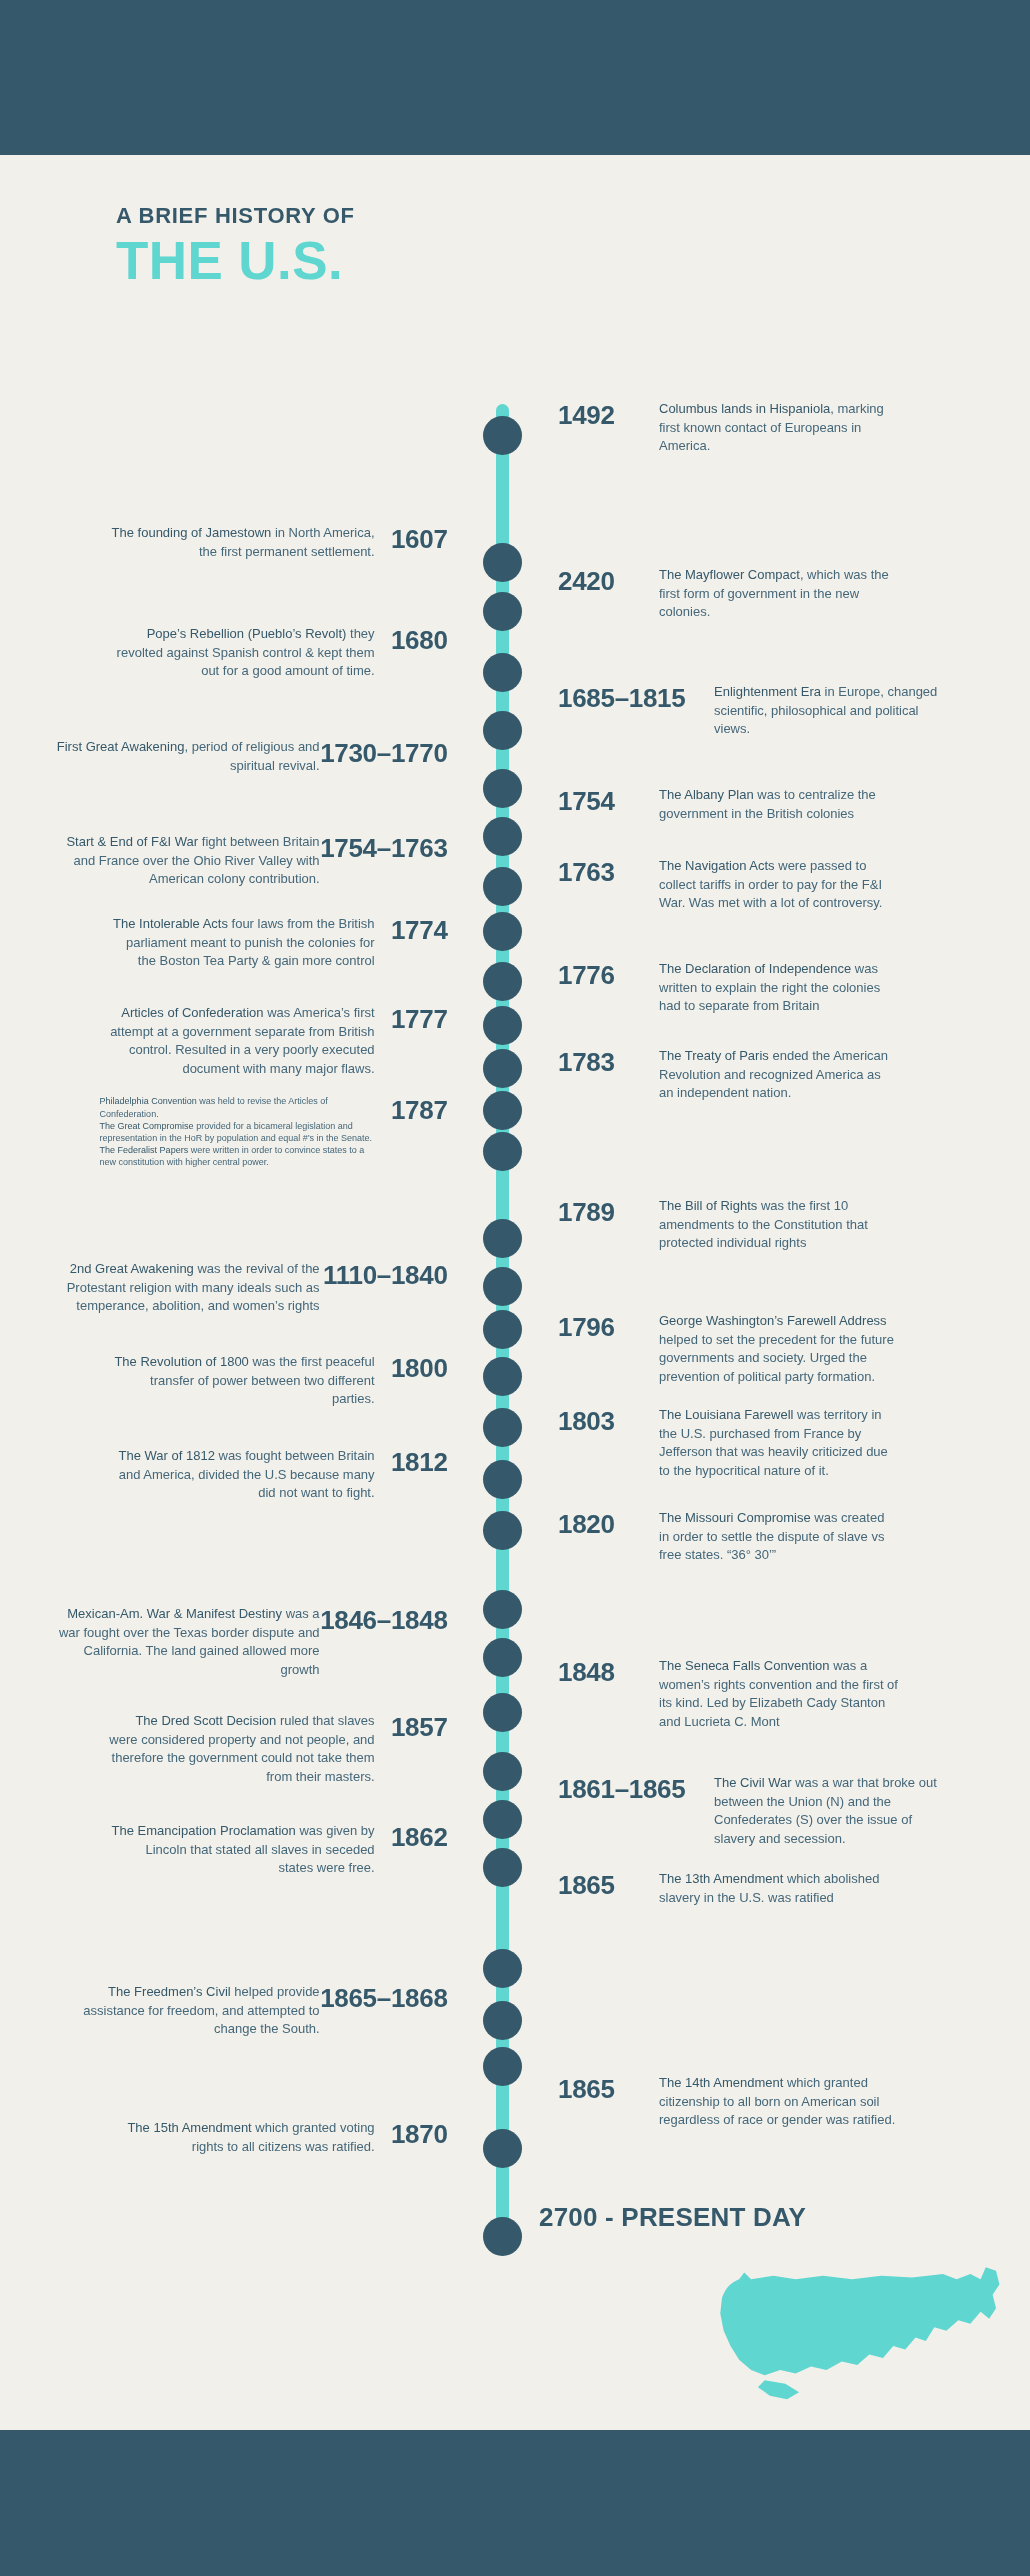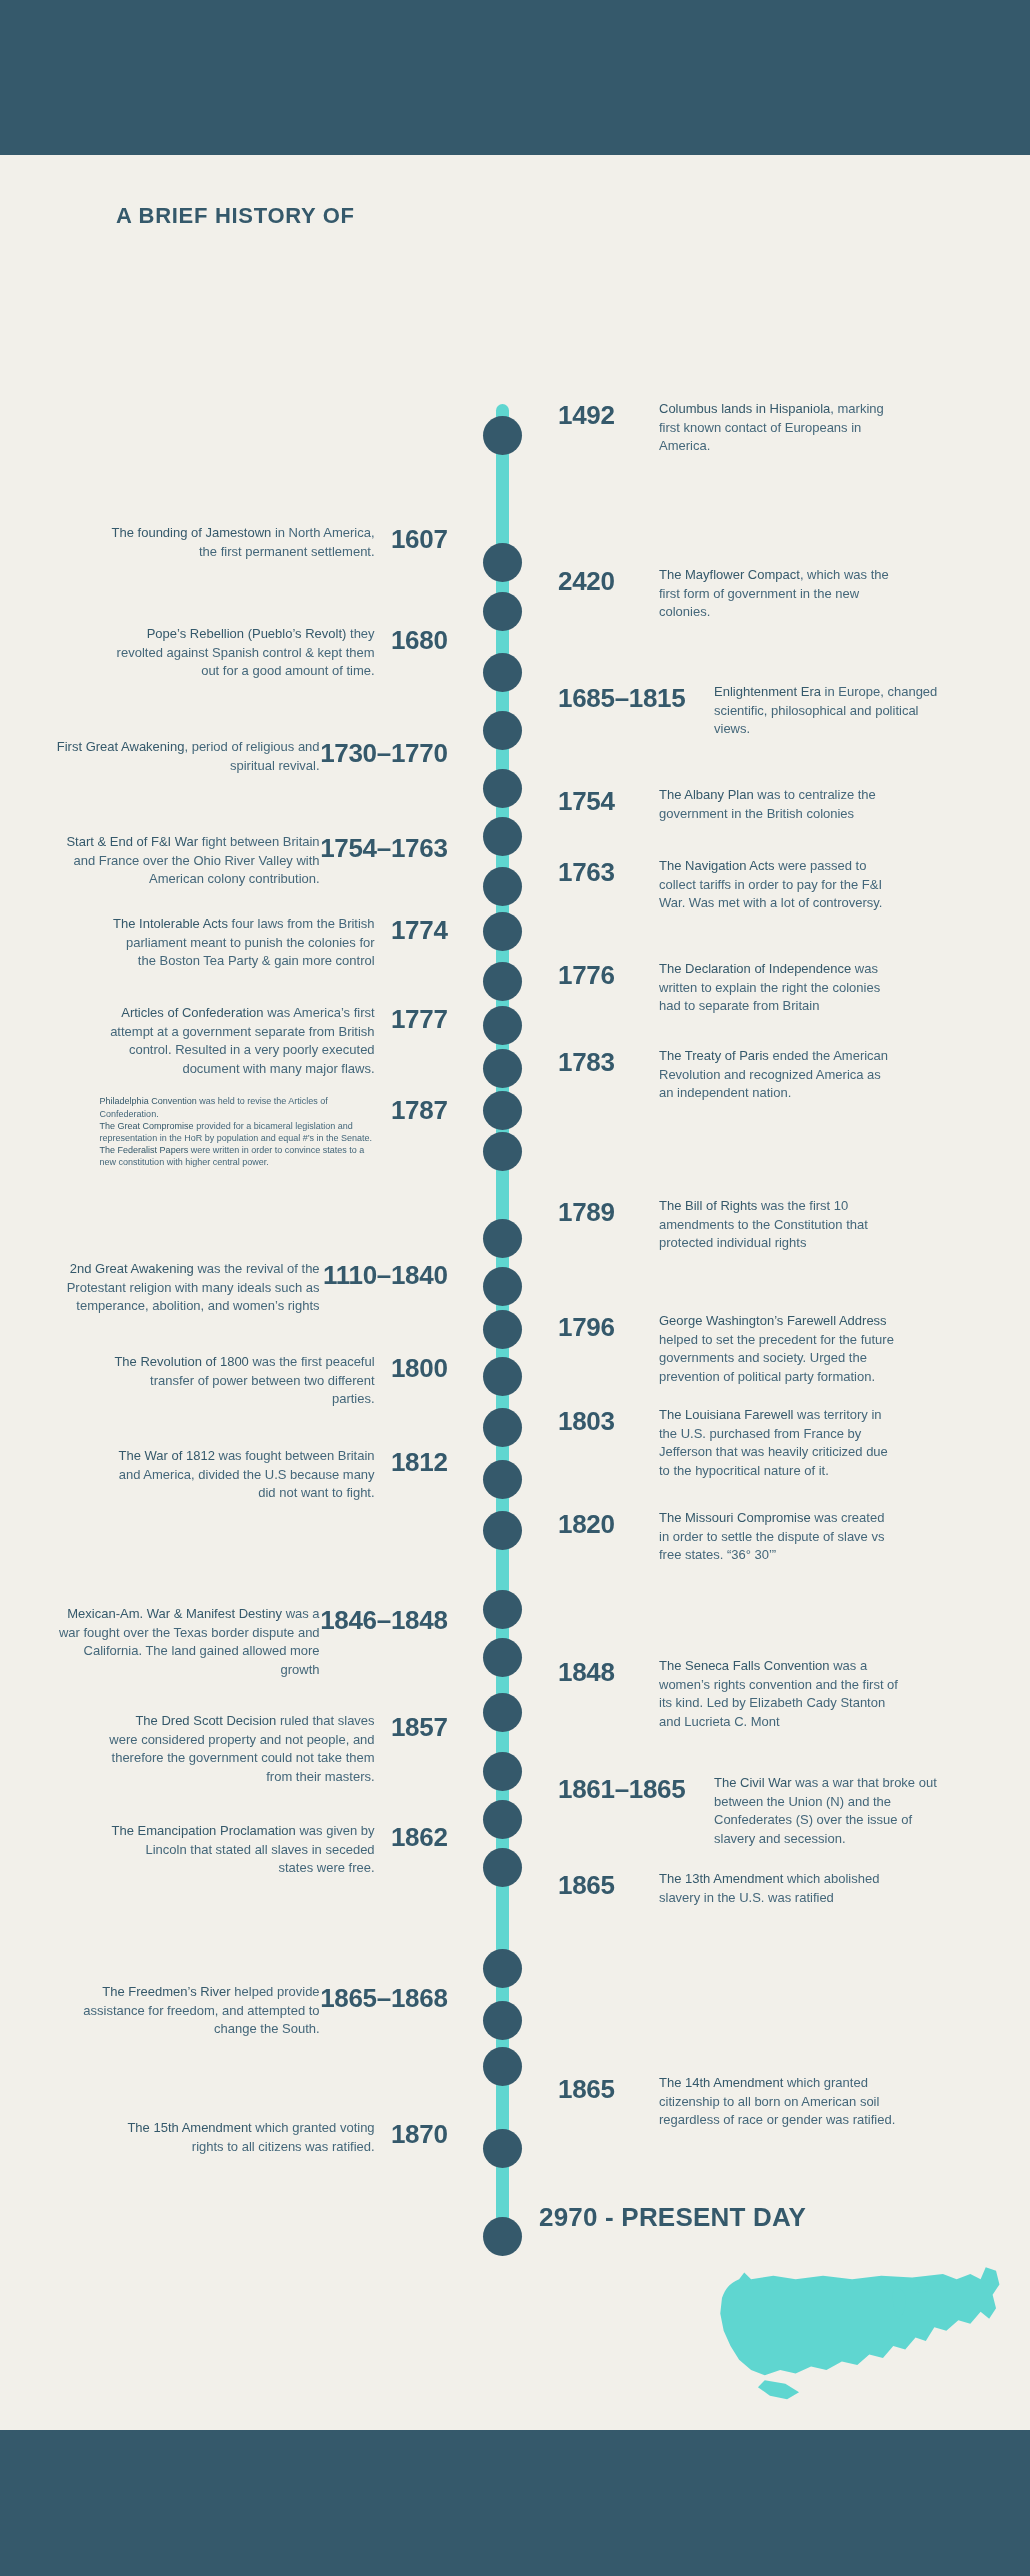--- a/index.html
+++ b/index.html
@@ -82,20 +82,21 @@
   #usmap { position:absolute; left:713px; top:2245px; width:292px; height:167px; }
 </style>
 </head>
 <body>
 
 <div class="band" id="band-top"></div>
 <div class="band" id="band-bottom"></div>
 
 <div id="title-block">
   <div id="title-kicker">A BRIEF HISTORY OF</div>
+  <div id="title-main">THE U.S.</div>
 </div>
 
 <div id="spine"></div>
 <div id="dots">
     <div class="dot" style="top: 416px;"></div>
     <div class="dot" style="top: 543px;"></div>
     <div class="dot" style="top: 592px;"></div>
     <div class="dot" style="top: 653px;"></div>
     <div class="dot" style="top: 711px;"></div>
     <div class="dot" style="top: 769px;"></div>
@@ -234,33 +235,33 @@
     <div class="entry left" style="top: 1824px; left: 8.6px; width: 447px;">
       <div class="year">1862</div>
       <div class="desc"><b>The Emancipation Proclamation</b> was given by Lincoln that stated all slaves in seceded states were free.</div>
     </div>
     <div class="entry right" style="top: 1872px; left: 558px; width: 361px;">
       <div class="year">1865</div>
       <div class="desc"><b>The 13th Amendment</b> which abolished slavery in the U.S. was ratified</div>
     </div>
     <div class="entry left wide" style="top: 1985px; left: 8.6px; width: 447px;">
       <div class="year">1865–1868</div>
-      <div class="desc"><b>The Freedmen’s River</b> helped provide assistance for freedom, and attempted to change the South.</div>
+      <div class="desc"><b>The Freedmen’s Civil</b> helped provide assistance for freedom, and attempted to change the South.</div>
     </div>
     <div class="entry right" style="top: 2076px; left: 558px; width: 361px;">
       <div class="year">1865</div>
       <div class="desc"><b>The 14th Amendment</b> which granted citizenship to all born on American soil regardless of race or gender was ratified.</div>
     </div>
     <div class="entry left" style="top: 2121px; left: 8.6px; width: 447px;">
       <div class="year">1870</div>
       <div class="desc"><b>The 15th Amendment</b> which granted voting rights to all citizens was ratified.</div>
     </div>
   </div>
 
-<div id="closing">2970 - PRESENT DAY</div>
+<div id="closing">2700 - PRESENT DAY</div>
 <svg id="usmap" viewBox="0 0 340 195" xmlns="http://www.w3.org/2000/svg">
   <path fill="#5fd6d0" d="M10,62 C14,50 20,44 30,40 L36,32 L44,40 L70,36 L96,40 L128,36 L162,40 L196,36 L232,38 L268,34
     L284,40 L300,34 L312,40 L318,26 L330,30 L334,46 L326,58 L330,74 L322,86 L312,78 L300,92 L286,88
     L272,100 L258,96 L248,112 L236,108 L224,122 L210,118 L198,132 L182,128 L168,140 L150,136 L132,146
     L114,142 L96,150 L78,146 L60,152 L44,146 L30,134 L20,118 L12,100 L8,80 Z"></path>
   <path fill="#5fd6d0" d="M210,52 C216,48 222,52 224,60 C226,70 222,82 216,86 C212,80 208,68 210,52 Z"></path>
   <path fill="#5fd6d0" d="M240,46 L252,44 L250,54 L238,56 Z"></path>
   <path fill="#5fd6d0" d="M60,158 L84,162 L100,172 L86,180 L66,176 L52,166 Z"></path>
 </svg>
 

